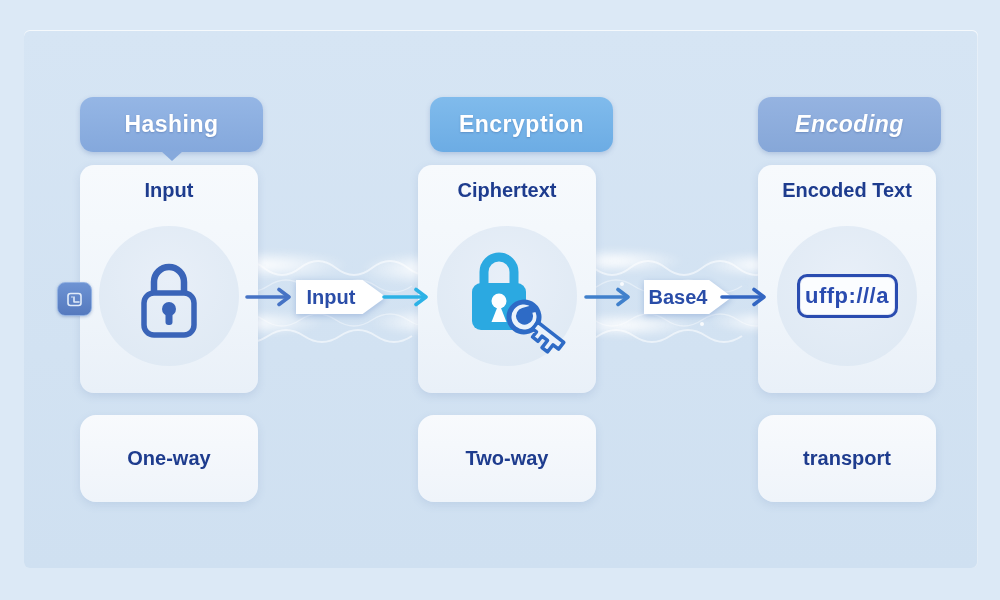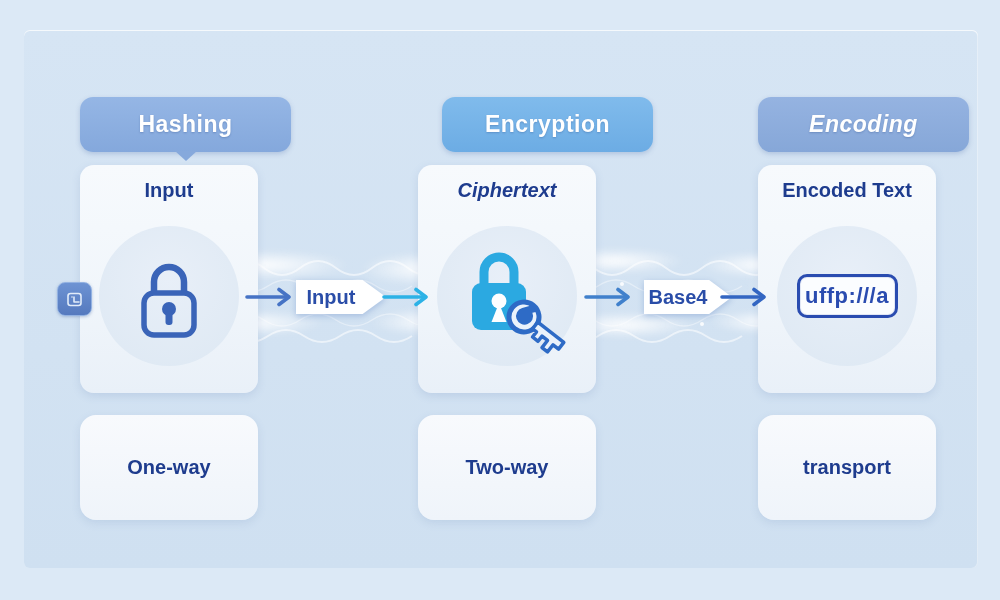--- a/index.html
+++ b/index.html
@@ -19,43 +19,43 @@
   
   .glow {
     position:absolute; border-radius:50%; pointer-events:none;
     background:radial-gradient(closest-side, rgba(255,255,255,.95), rgba(255,255,255,0));
     filter:blur(3px);
   }
   .waves { position:absolute; left:0; top:228px; pointer-events:none; }
 
   
   .pill {
-    position:absolute; top:97px; width:211px; height:55px; border-radius:13px;
+    position:absolute; top:97px; width:183px; height:55px; border-radius:13px;
     display:flex; align-items:center; justify-content:center;
     color:#ffffff; font-size:23px; font-weight:bold; letter-spacing:.5px;
     text-shadow:0 1px 2px rgba(40,70,130,.3);
     box-shadow:0 2px 5px rgba(90,120,175,.3);
   }
   .pill-hashing    { left:80px;  background:linear-gradient(180deg,#95b6e5,#84a8dc); }
-  .pill-encryption { left:442px; background:linear-gradient(180deg,#80bbec,#6cace4);align-items:center; }
+  .pill-encryption { left:430px; background:linear-gradient(180deg,#80bbec,#6cace4);align-items:center; }
   .pill-encoding   { left:758px; background:linear-gradient(180deg,#95b3e1,#86a7d8);font-style:italic; }
   .pill-tail {
     position:absolute; left:50%; bottom:-9px; transform:translateX(-50%);
     width:0; height:0;
     border-left:11px solid transparent; border-right:11px solid transparent;
     border-top:10px solid #86a9dc;
   }
 
   
   .card {
     position:absolute; top:165px; width:178px; height:228px; border-radius:14px;
     background:linear-gradient(180deg,#f7fafd 0%,#f1f6fb 55%,#e9f0f8 100%);
     box-shadow:0 3px 9px rgba(100,130,180,.18);
   }
-  .card-1 { left:80px; } .card-2 { left:418px;font-style:italic; } .card-3 { left:758px; }
+  .card-1 { left:80px; } .card-2 { left:418px; } .card-3 { left:758px; }
   .card-title {
     margin-top:14px; text-align:center;
     font-size:20px; font-weight:bold; color:#1e3c8e;
   }
   .icon-circle {
     position:absolute; left:50%; top:131px; transform:translate(-50%,-50%);
     width:140px; height:140px; border-radius:50%;
     background:radial-gradient(circle at 50% 38%, #e8eff8 0%, #dde8f3 100%);
     display:flex; align-items:center; justify-content:center;
   }
@@ -63,21 +63,21 @@
 
   .url-box {
     width:101px; height:44px; border:3.5px solid #2a4cb0; border-radius:10px;
     background:#fbfdff; display:flex; align-items:center; justify-content:center;
     font-size:22px; font-weight:bold; color:#2a4cb0; letter-spacing:.5px;
     box-shadow:inset 0 0 0 1px rgba(42,76,176,.12);
   }
 
   
   .bottom-card {
-    position:absolute; top:415px; width:178px; height:105px; border-radius:16px;
+    position:absolute; top:415px; width:178px; height:87px; border-radius:16px;
     background:linear-gradient(180deg,#f8fafd,#eff4fa);
     box-shadow:0 3px 8px rgba(100,130,180,.16);
     display:flex; flex-direction:column; align-items:center; justify-content:center;
     font-size:20px; font-weight:bold; color:#1e3c8e; line-height:1.25; text-align:center;
   }
   .bottom-1 { left:80px; } .bottom-2 { left:418px; } .bottom-3 { left:758px; }
 
   
   .flow-arrow { position:absolute; top:287px; }
   .flow-arrow svg { display:block; }

